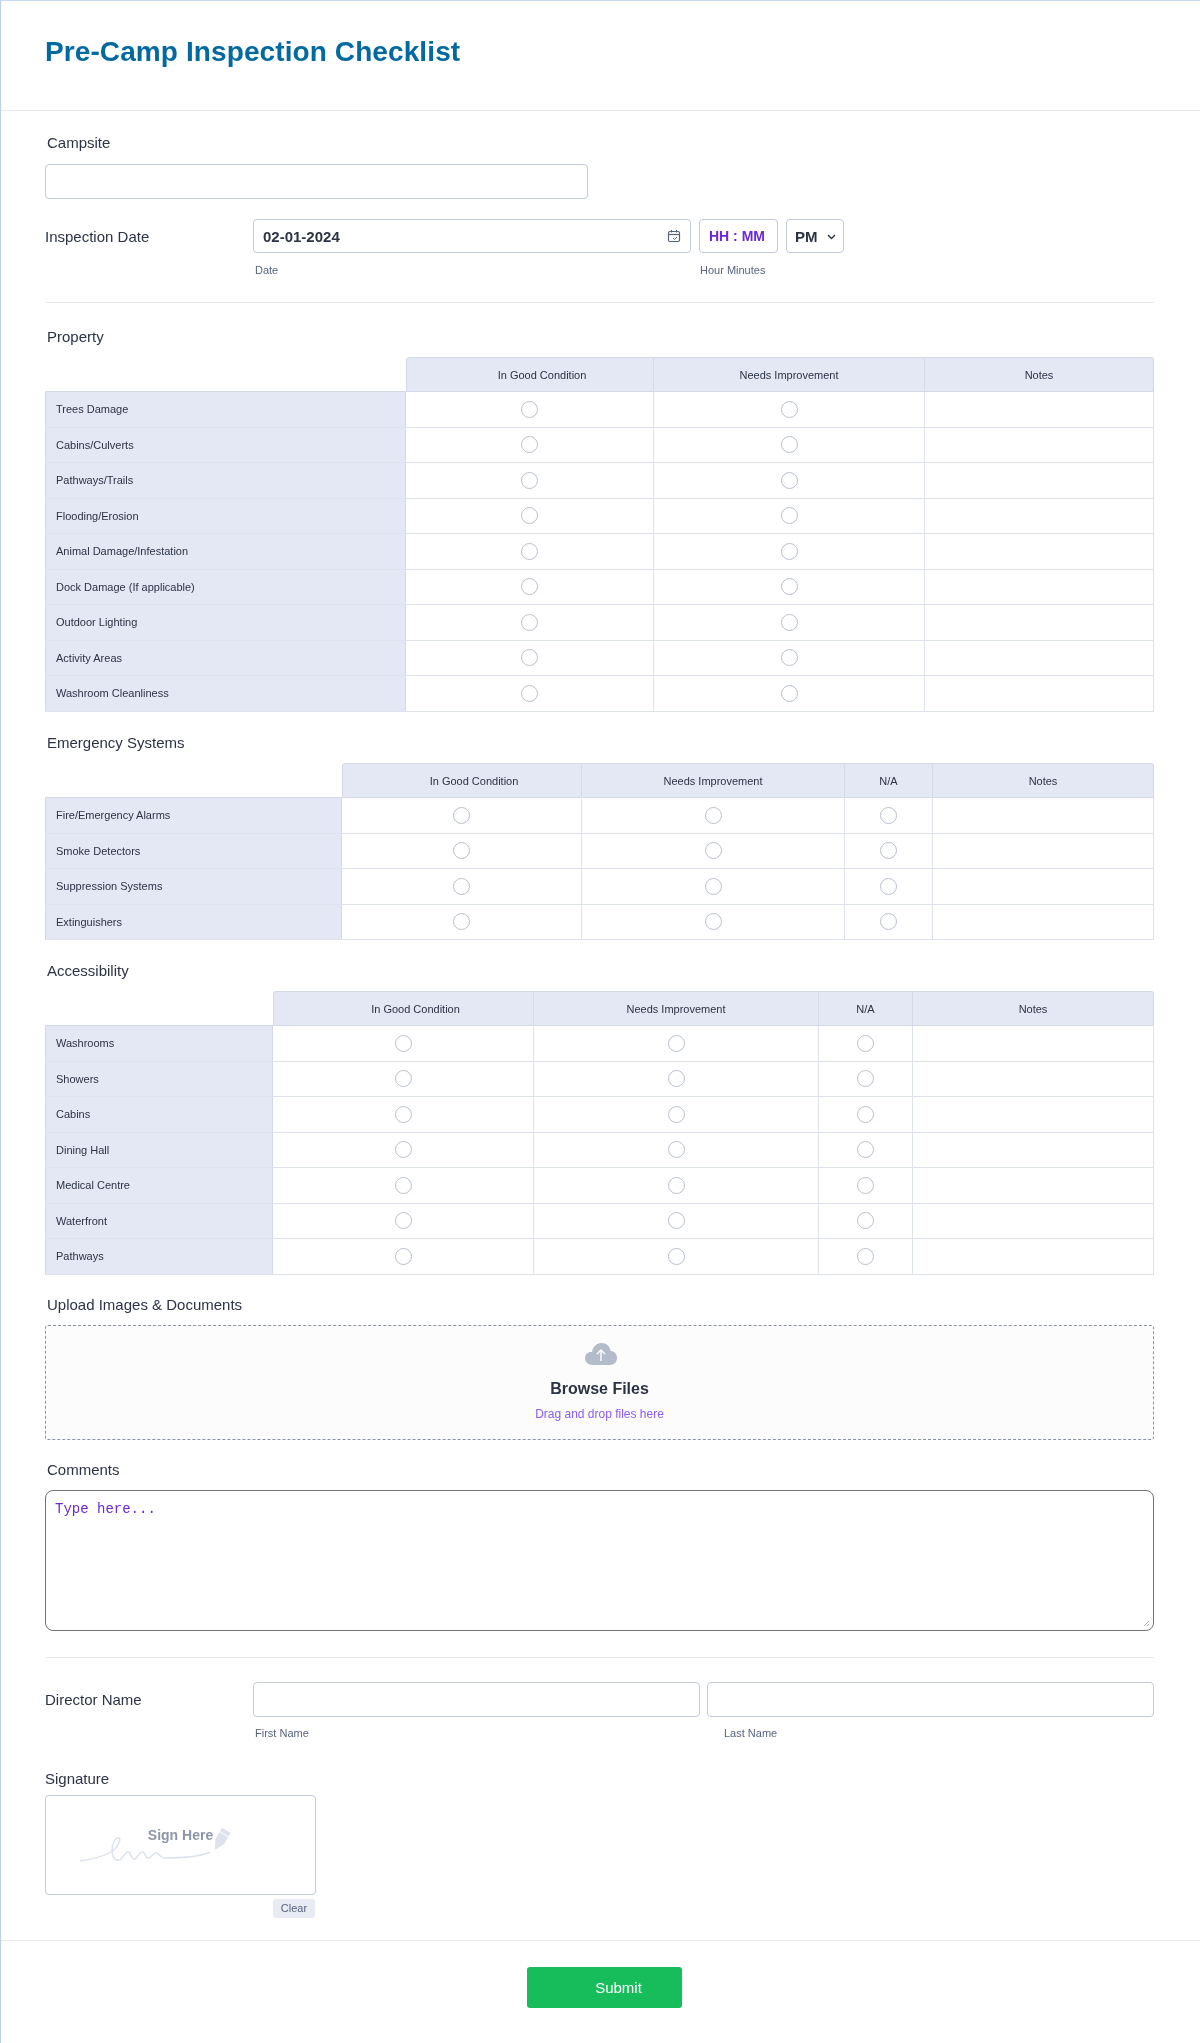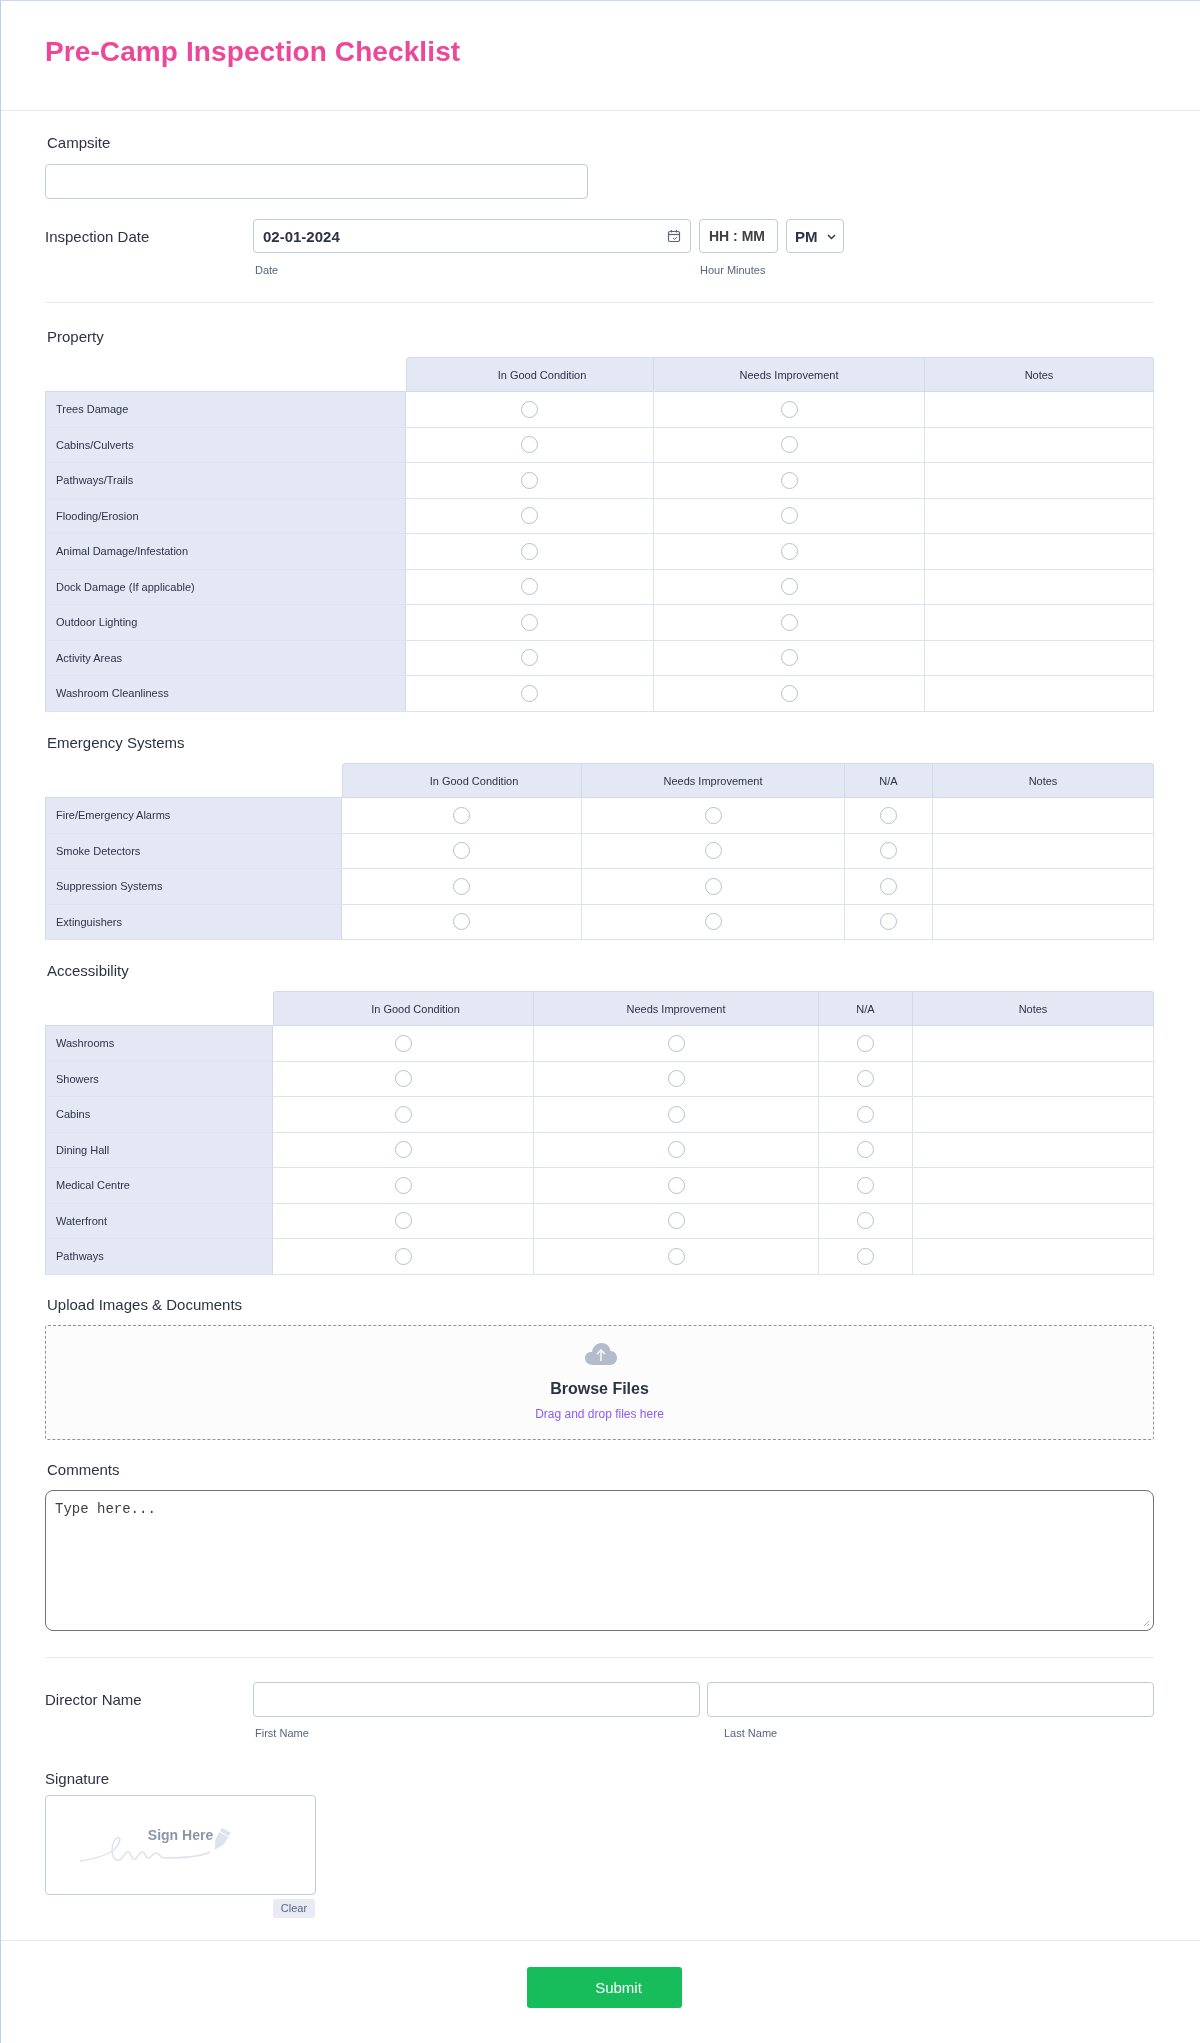--- a/index.html
+++ b/index.html
@@ -1,26 +1,26 @@
 <!DOCTYPE html>
 <html><head>
 <meta charset="utf-8">
 <style>
   * { box-sizing: border-box; margin: 0; padding: 0; }
   html, body { width: 1200px; height: 2043px; background: #ffffff; overflow: hidden; }
   body { font-family: "Liberation Sans", sans-serif; color: #2c3345; position: relative; }
   .frame { position: absolute; left: 0; top: 0; width: 1200px; height: 2043px; border-left: 1px solid #b9cff0; border-top: 1px solid #c8daf3; }
   .abs { position: absolute; }
-  .title { left: 45px; top: 36px; font-size: 28px; font-weight: bold; color: #ec4899; letter-spacing: 0.1px; }
+  .title { left: 45px; top: 36px; font-size: 28px; font-weight: bold; color: #0369a1; letter-spacing: 0.1px; }
   .hr { height: 1px; background: #e6e9f0; }
   .label { font-size: 15px; color: #2c3345; }
   .sublabel { font-size: 11px; color: #57647e; }
   .input { border: 1px solid #c3cad8; border-radius: 4px; background: #fff; font-weight: bold; }
   .input-text { font-size: 15px; color: #2c3345; position: absolute; left: 9px; top: 8px; }
-  .placeholder { color: #404040; }
+  .placeholder { color: #6d28d9; }
   table.matrix { position: absolute; border-collapse: separate; border-spacing: 0; table-layout: fixed; font-size: 11px; }
   table.matrix th { background: #e3e8f4; color: #2c3345; font-weight: normal; height: 35px; text-align: center; border-top: 1px solid #d3d9e6; border-right: 1px solid #d3d9e6; border-bottom: 1px solid #d3d9e6; }
   table.matrix th.blank { background: transparent; border: none; border-bottom: 1px solid #d3d9e6; }
   table.matrix th.first-h { border-left: 1px solid #d3d9e6; border-top-left-radius: 3px; padding-left: 24px; }
   table.matrix th.last-h { border-top-right-radius: 3px; }
   table.matrix td { height: 35.5px; border-right: 1px solid #dde2ec; border-bottom: 1px solid #dde2ec; text-align: center; background: #fff; }
   table.matrix td.rowlabel { background: #e3e8f4; text-align: left; padding-left: 10px; border-left: 1px solid #d3d9e6; border-right: 1px solid #d3d9e6; color: #2c3345; font-size: 11px; }
   .radio { display: inline-block; width: 17px; height: 17px; border: 1px solid #b8bfcc; border-radius: 50%; background: #fff; vertical-align: middle; }
   .dropzone { border: 1px dashed #8a93a6; border-radius: 3px; background: #fcfcfd; }
   .textarea { border: 1px solid #737373; border-radius: 8px; background: #fff; font-family: Liberation Mono, monospace; }

